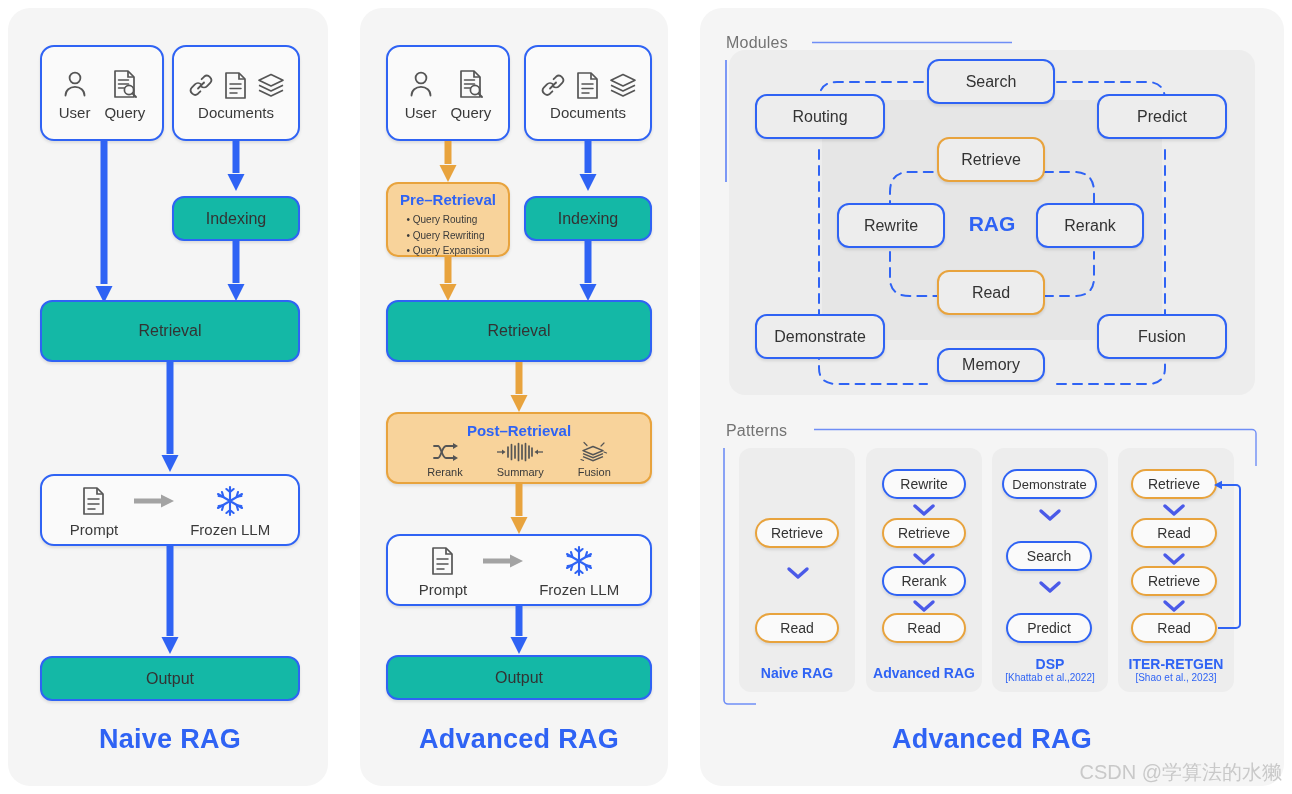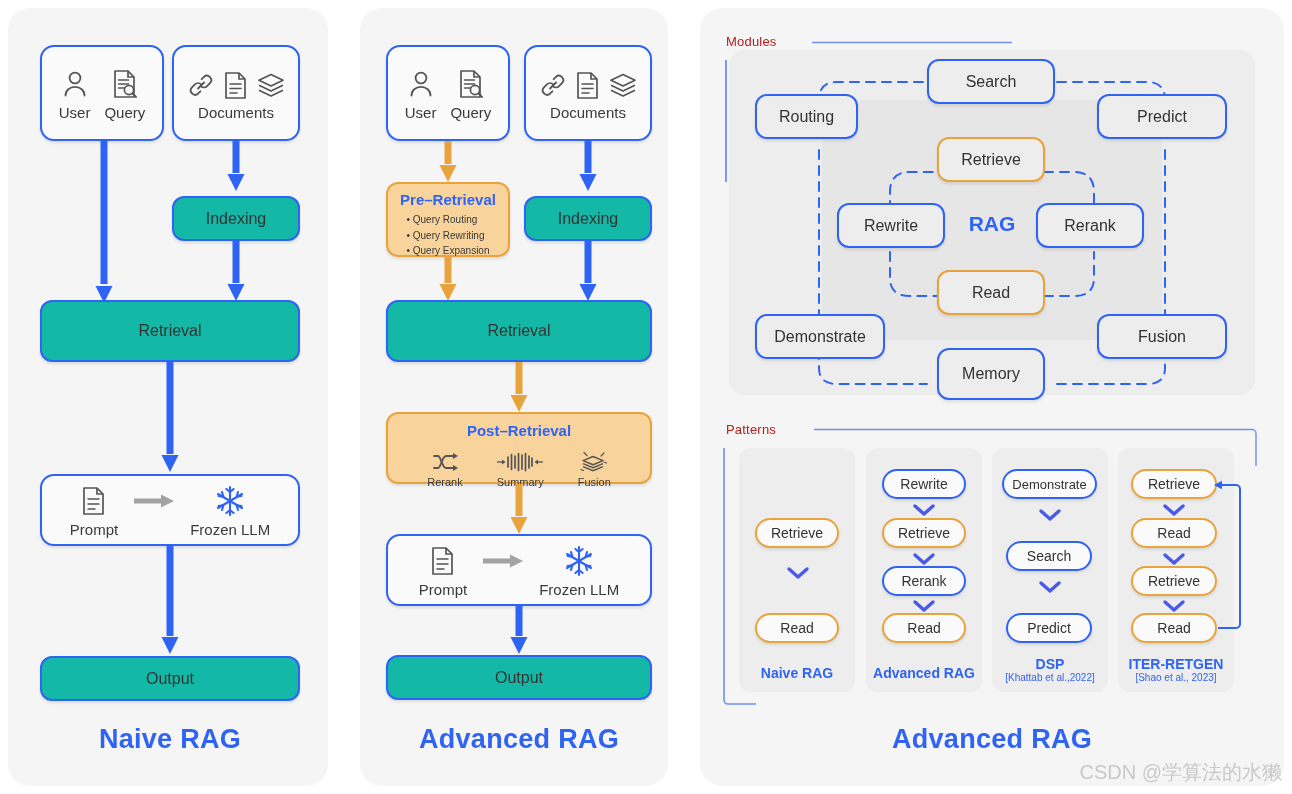--- a/index.html
+++ b/index.html
@@ -64,22 +64,22 @@
   .iconcol .glyph { height: 34px; display:flex; align-items:center; justify-content:center; }
   .iconcol .cap { font-size: 15px; color: #3a3a3a; white-space: nowrap; }
   .cap-wide { font-size: 15px; color: #3a3a3a; white-space: nowrap; text-align:center; }
 
   
   .arrow { position: absolute; }
 
   
   .sec-label {
     position: absolute;
-    color: #b91c1c;
-    font-size: 13px;
+    color: #737373;
+    font-size: 16px;
     letter-spacing: .2px;
   }
 
   
   #modules-zone {
     position: absolute;
     left: 729px; top: 50px; width: 526px; height: 345px;
     background: #ededed;
     border-radius: 16px;
   }
@@ -151,21 +151,21 @@
     font-size: 10px; color: #3a3a3a; line-height: 1.55; text-align: left;
   }
   #pre-retrieval-box li::before { content: "• "; }
 
   
   #post-retrieval-box {
     flex-direction: column; align-items: center; justify-content: flex-start;
     padding-top: 8px;
   }
   #post-retrieval-box .pr-title {
-    color: #2f63f4; font-size: 15px; font-weight: bold; margin-bottom: 12px;
+    color: #2f63f4; font-size: 15px; font-weight: bold; margin-bottom: 2px;
   }
   .post-icons { display:flex; gap: 34px; align-items:flex-end; }
 
   
   #watermark {
     position: absolute;
     right: 10px; bottom: 8px;
     color: #c9c9c9;
     font-size: 20px;
     white-space: nowrap;
@@ -539,25 +539,25 @@
         <path d="M222 72 H252 Q272 72 272 92 V126"></path>
 
         <path d="M68 152 V178 Q68 196 88 196 H118"></path>
 
         <path d="M222 196 H252 Q272 196 272 178 V152"></path>
       </g>
     </svg>
   </div>
 
   <div class="node grey-fill" style="left:927px; top:59px; width:128px; height:45px;">Search</div>
-  <div class="node grey-fill" style="left:755px; top:94px; width:103px; height:45px;">Routing</div>
+  <div class="node grey-fill" style="left:755px; top:94px; width:130px; height:45px;">Routing</div>
   <div class="node grey-fill" style="left:1097px; top:94px; width:130px; height:45px;">Predict</div>
   <div class="node grey-fill" style="left:755px; top:314px; width:130px; height:45px;">Demonstrate</div>
   <div class="node grey-fill" style="left:1097px; top:314px; width:130px; height:45px;">Fusion</div>
-  <div class="node grey-fill" style="left:937px; top:348px; width:108px; height:52px;">Memory</div>
+  <div class="node grey-fill" style="left:937px; top:348px; width:108px; height:34px;">Memory</div>
 
   <div class="node grey-fill orange" style="left:937px; top:137px; width:108px; height:45px;">Retrieve</div>
   <div class="node grey-fill" style="left:837px; top:203px; width:108px; height:45px;">Rewrite</div>
   <div class="node grey-fill" style="left:1036px; top:203px; width:108px; height:45px;">Rerank</div>
   <div class="node grey-fill orange" style="left:937px; top:270px; width:108px; height:45px;">Read</div>
 
   <div id="rag-word">RAG</div>
 
   <div class="sec-label" style="left:726px; top:422px;text-align:right;">Patterns</div>
   <div class="arrow" style="left:814px; top:428px;">

